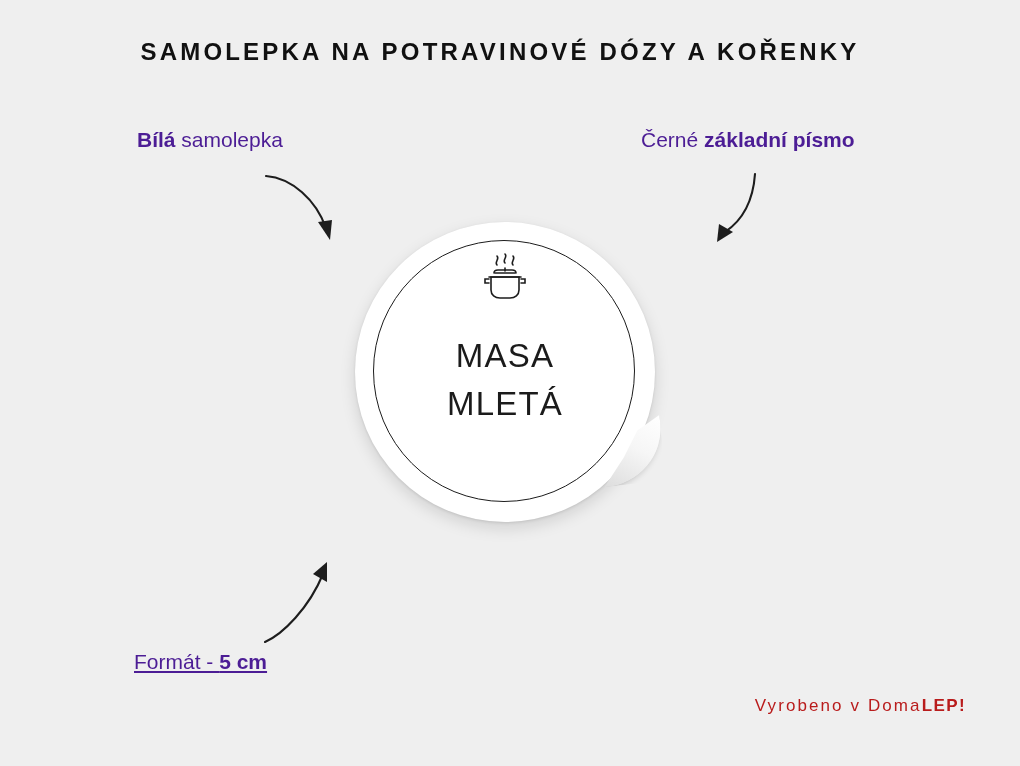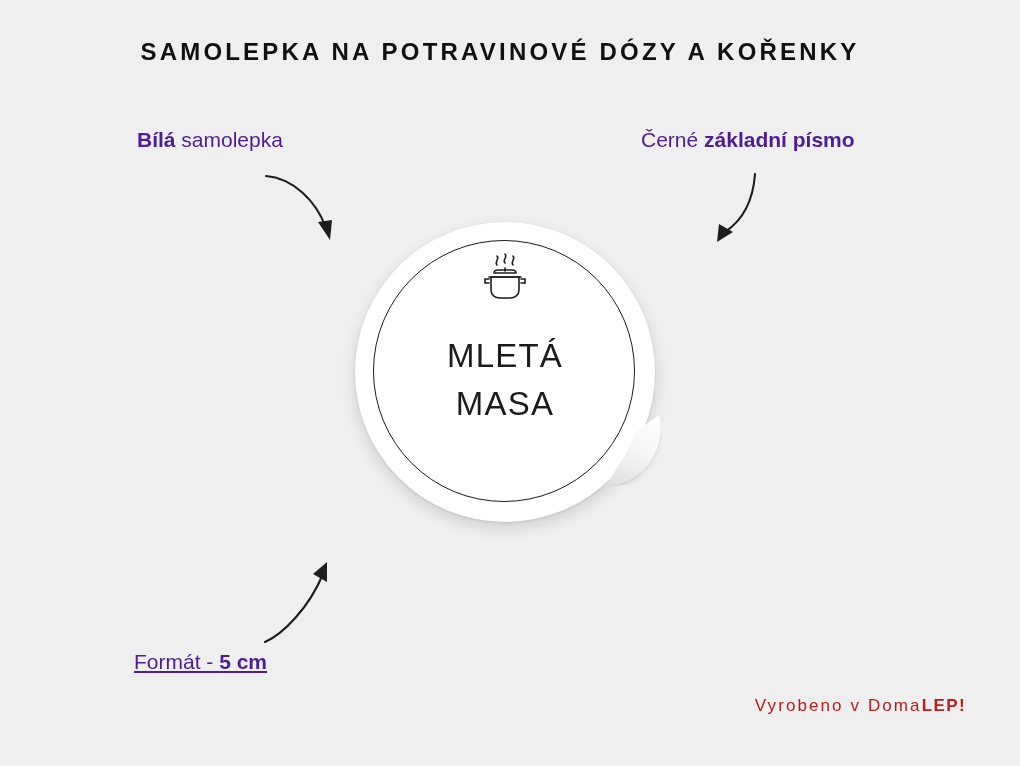--- a/index.html
+++ b/index.html
@@ -203,22 +203,22 @@
             <path d="M16,25 h28 v13 c0,5 -4,8 -9,8 h-10 c-5,0 -9,-3 -9,-8 z"></path>
             <path d="M14,25 h32"></path>
 
             <path d="M14,27 h-4 v4 h4"></path>
             <path d="M46,27 h4 v4 h-4"></path>
           </g>
         </svg>
       </div>
 
       <div class="sticker-text">
+        <div>MASA</div>
         <div>MLETÁ</div>
-        <div>MASA</div>
       </div>
     </div>
   </div>
 
   <div class="footer">
     <span>Vyrobeno v Doma</span><span class="brand">LEP!</span>
   </div>
 
 </div>
 

